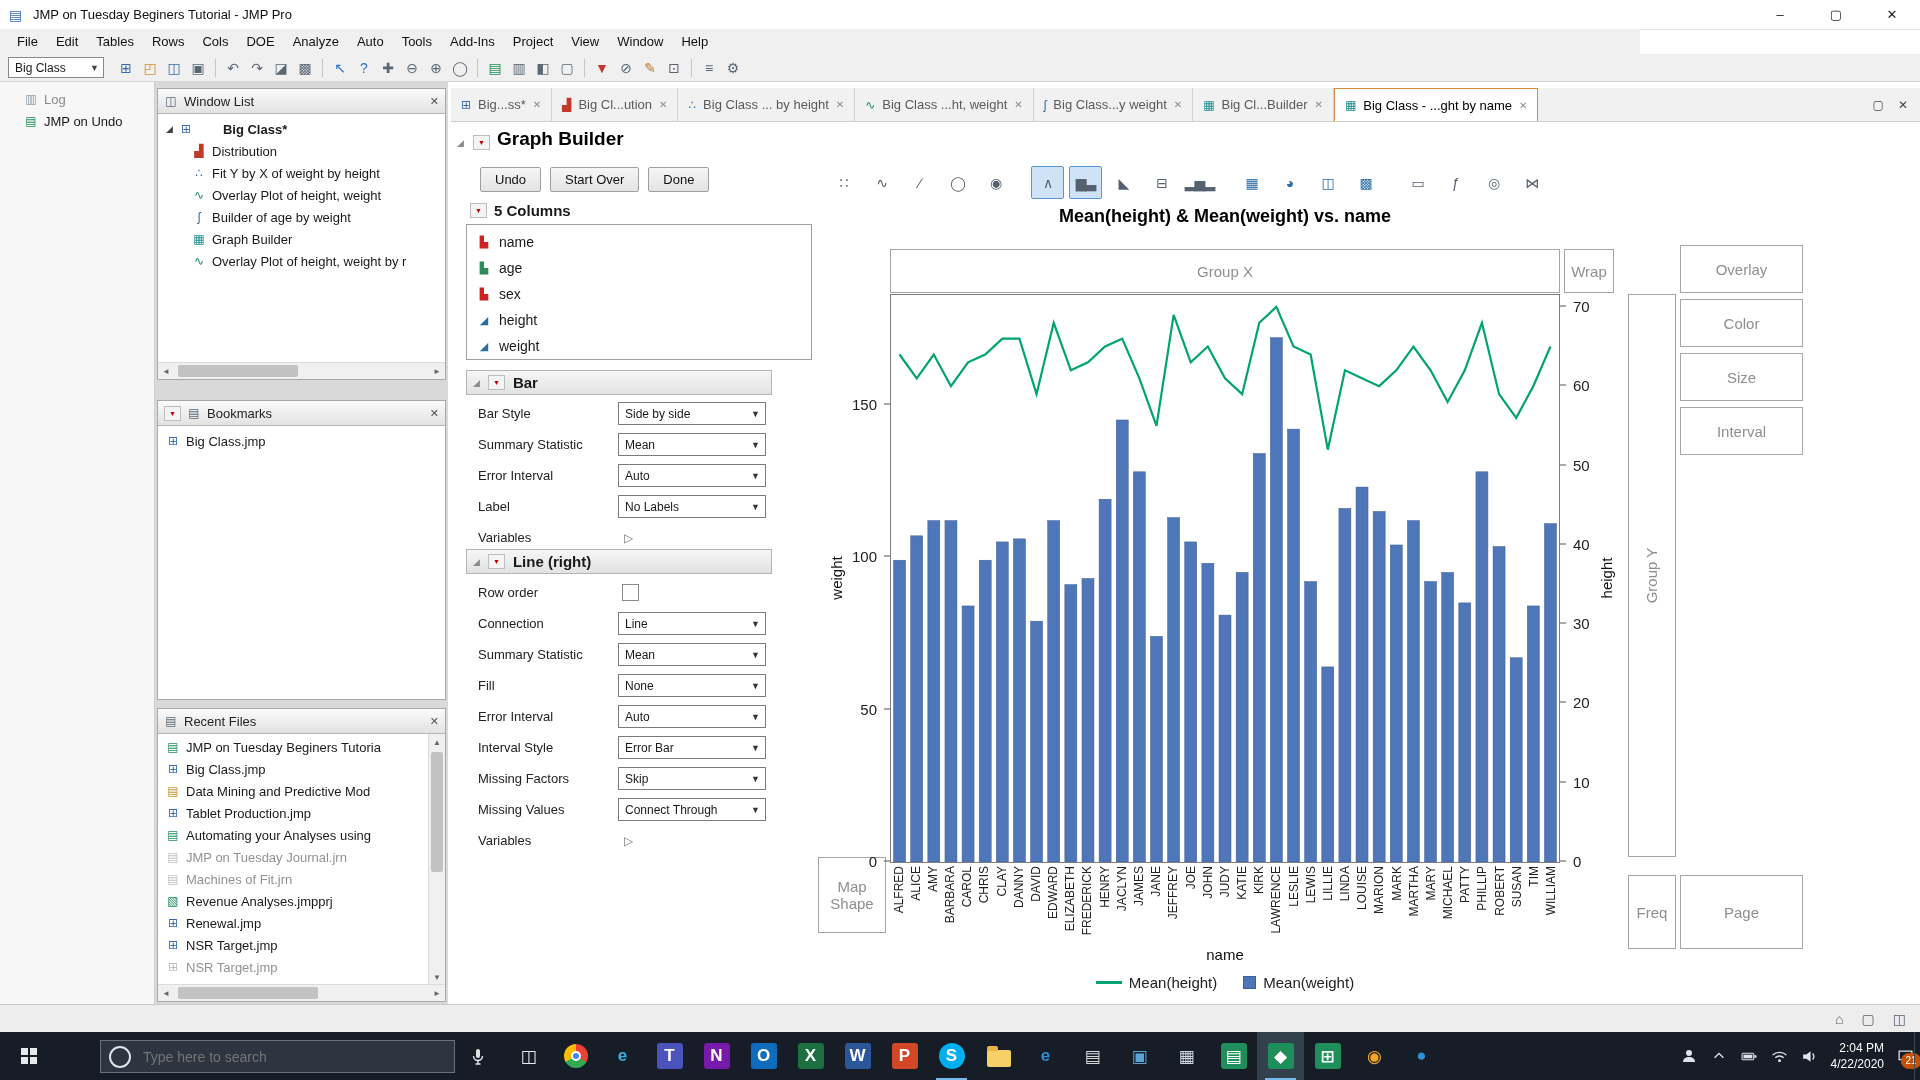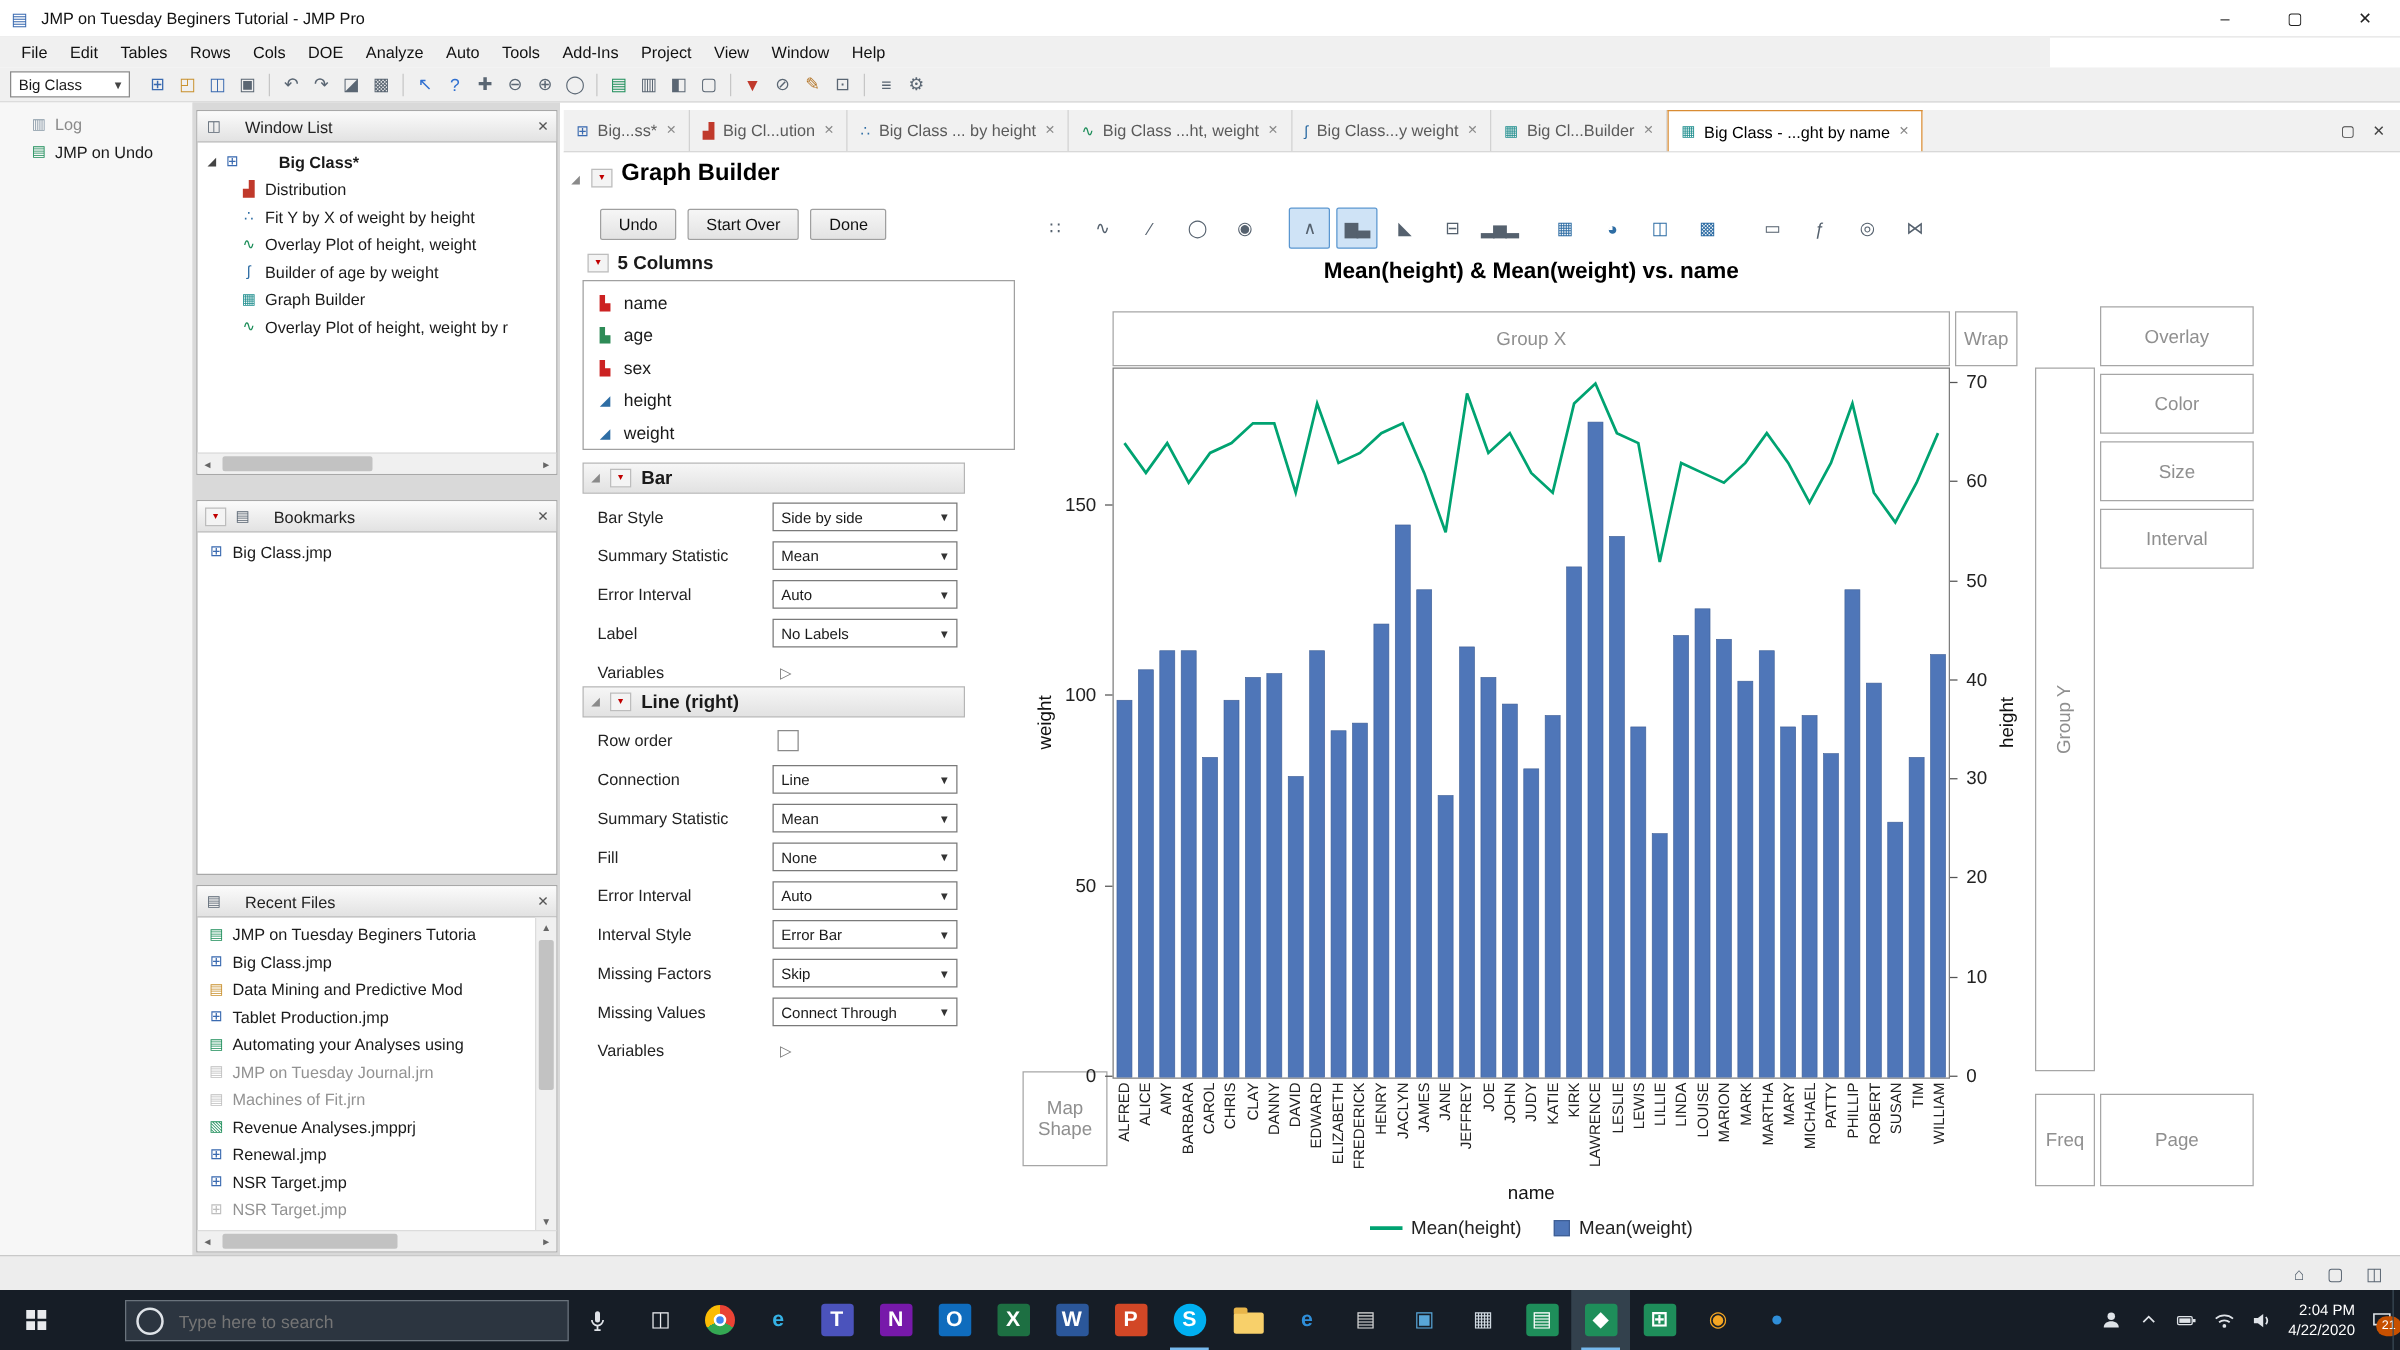--- a/index.html
+++ b/index.html
@@ -24,21 +24,21 @@
   .tb-sep{width:1px;height:18px;background:#c6c6c6;margin:0 5px;}
   
   #project-pane{position:absolute;left:0;top:82px;width:155px;height:922px;background:#f7f7f7;border-right:1px solid #cfcfcf;box-sizing:border-box;}
   .proj-row{display:flex;align-items:center;height:22px;padding-left:24px;font-size:13px;gap:6px;white-space:nowrap;overflow:hidden;}
   .proj-row.dim .lbl{color:#8a8a8a;}
   .mini-icon{font-size:12px;width:14px;text-align:center;flex:none;}
   
   #panels{position:absolute;left:155px;top:82px;width:293px;height:922px;background:#d9d9d9;}
   .panel{position:absolute;left:2px;width:289px;background:#fff;border:1px solid #a8a8a8;box-sizing:border-box;}
   .panel-header{height:24px;background:linear-gradient(#fbfbfb,#e2e2e2);border-bottom:1px solid #b5b5b5;display:flex;align-items:center;padding:0 6px;gap:6px;font-size:13px;}
-  .panel-title{font-size:13px;color:#222;margin-left:12px;}
+  .panel-title{font-size:13px;color:#222;}
   .panel-close{margin-left:auto;font-size:11px;color:#555;}
   .rtri{width:15px;height:13px;background:#f4f4f4;border:1px solid #bdbdbd;color:#c00000;font-size:7px;display:inline-flex;align-items:center;justify-content:center;flex:none;}
   .tree-row,.rf-row,.bm-row{display:flex;align-items:center;height:22px;font-size:13px;gap:6px;white-space:nowrap;overflow:hidden;padding-left:8px;}
   .rf-row.dim{color:#929292;}
   .rf-row.dim .mini-icon{opacity:.55;}
   .hscroll{position:absolute;left:0;right:0;bottom:0;height:16px;background:#f0f0f0;border-top:1px solid #dcdcdc;}
   .sb-btn{position:absolute;top:0;width:16px;height:16px;display:flex;align-items:center;justify-content:center;font-size:8px;color:#666;}
   .sb-thumb{position:absolute;top:2px;height:12px;background:#c2c2c2;border-radius:2px;}
   .vscroll{position:absolute;right:0;top:0;bottom:0;width:16px;background:#f0f0f0;border-left:1px solid #dcdcdc;}
   .vs-btn{position:absolute;left:0;width:16px;height:16px;display:flex;align-items:center;justify-content:center;font-size:8px;color:#666;}

